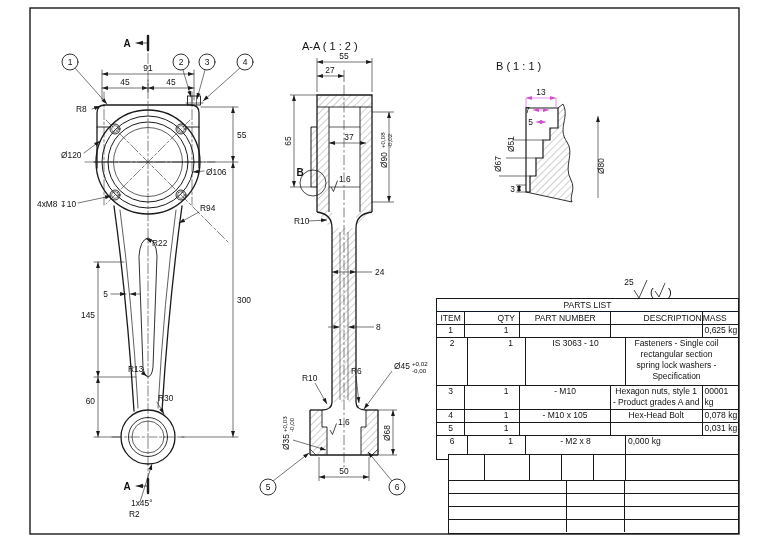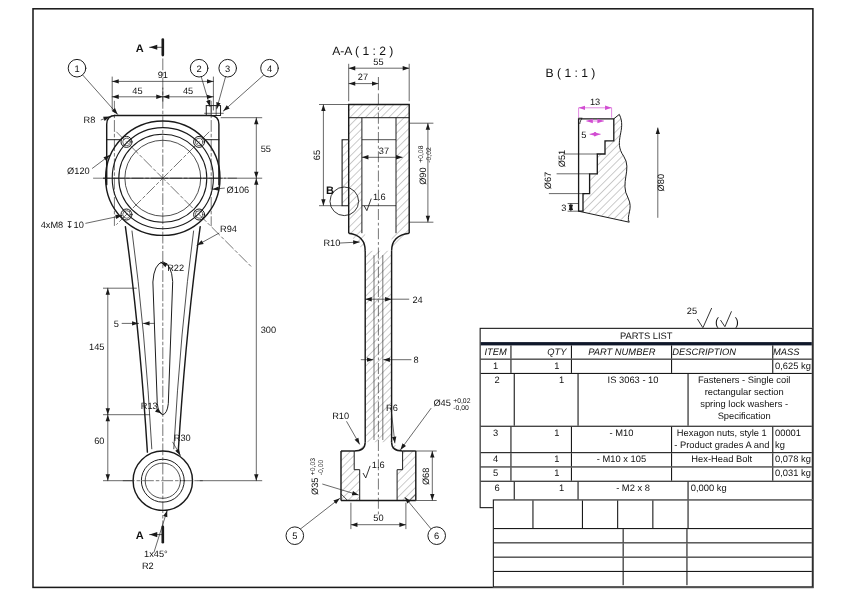--- a/index.html
+++ b/index.html
@@ -7,34 +7,34 @@
          font-family:"Liberation Sans",sans-serif;}
   svg text{font-family:"Liberation Sans",sans-serif;fill:#111;}
   .dt{font-size:8.4px;}
   .dts{font-size:6.2px;}
   .vt{font-size:11px;}
   .bal{font-size:8.5px;text-anchor:middle;}
   .bweight{font-weight:bold;font-size:10px;text-anchor:middle;}
   
   .pl{position:absolute;left:436px;top:298px;width:303px;background:#fff;
       border:1px solid #1a1a1a;font-size:8.5px;color:#111;box-sizing:border-box;}
-  .pl-title{height:12px;line-height:12px;text-align:center;border-bottom:3px solid #0f172a;}
+  .pl-title{height:12px;line-height:12px;text-align:center;border-bottom:1px solid #0f172a;}
   .pl-row{display:flex;border-bottom:1px solid #1a1a1a;}
   .pl-row:last-child{border-bottom:none;}
   .c{border-right:1px solid #1a1a1a;overflow:hidden;line-height:11px;box-sizing:border-box;}
   .c:last-child{border-right:none;}
   .w-item{width:31px;text-align:center;}
   .w-qty{width:30px;text-align:center;margin-left:28px;}
   .w-part{width:100px;text-align:center;}
   .w-desc{width:101px;text-align:center;padding:0 2px;}
   .w-mass{width:39px;padding-left:2px;}
   .h12{height:12px;line-height:12px;}
   .h23{height:23px;}
   .h47{height:47px;}
-  .pl-head .c{height:12px;line-height:12px;text-align:center;padding:0;font-style:italic;}
+  .pl-head .c{height:12px;line-height:12px;text-align:center;padding:0;}
   
   .tb{position:absolute;left:448px;top:454px;width:291px;height:80px;border:1px solid #1a1a1a;
       box-sizing:border-box;background:#fff;}
   .tb-r1{display:flex;height:25px;border-bottom:1px solid #1a1a1a;}
   .tb-r1>div{border-right:1px solid #1a1a1a;box-sizing:border-box;}
   .tb-r1>div:last-child{border-right:none;}
   .tb-r{display:flex;height:12px;border-bottom:1px solid #1a1a1a;}
   .tb-r:last-child{border-bottom:none;}
   .tb-r>div{border-right:1px solid #1a1a1a;box-sizing:border-box;}
   .tb-r>div:last-child{border-right:none;}
@@ -366,21 +366,21 @@
   </g>
 </svg>
 
 
 <div class="pl">
   <div class="pl-title">PARTS LIST</div>
   <div class="pl-row pl-head">
     <div class="c w-item">ITEM</div>
     <div class="c w-qty">QTY</div>
     <div class="c w-part">PART NUMBER</div>
-    <div class="c w-desc" style="text-align:left">DESCRIPTION</div>
+    <div class="c w-desc" style="text-align:right">DESCRIPTION</div>
     <div class="c w-mass" style="text-align:left;padding-left:0">MASS</div>
   </div>
   <div class="pl-row h12">
     <div class="c w-item">1</div>
     <div class="c w-qty">1</div>
     <div class="c w-part"></div>
     <div class="c w-desc"></div>
     <div class="c w-mass">0,625 kg</div>
   </div>
   <div class="pl-row h47">

